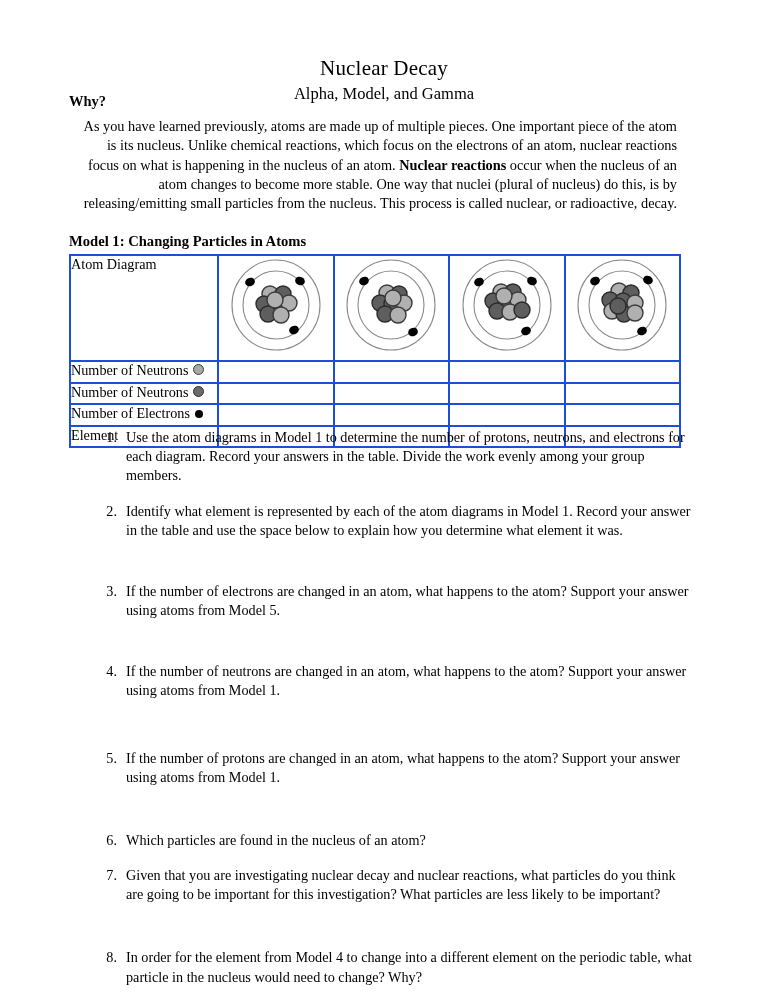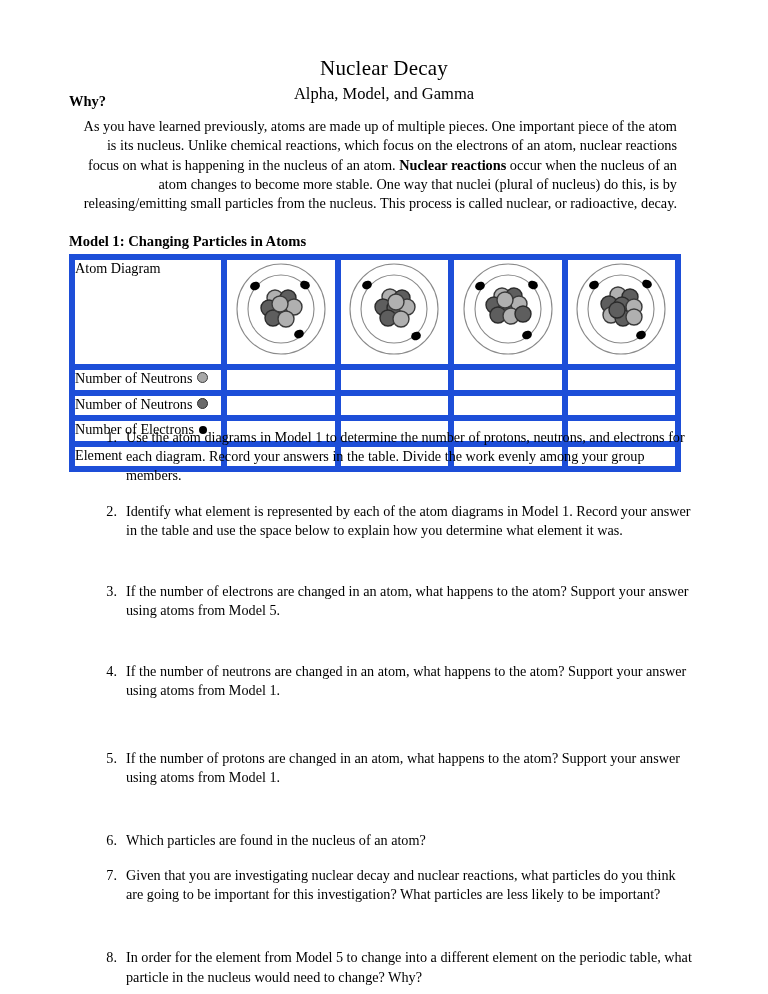--- a/index.html
+++ b/index.html
@@ -73,21 +73,21 @@
     line-height: 1.3;
   }
 
   
   table.model-table {
     border-collapse: collapse;
     width: 612px;
     table-layout: fixed;
   }
   table.model-table td {
-    border: 6px solid #1d4ed8;
+    border: 2px solid #1d4ed8;
     padding: 0;
     vertical-align: top;
     font-size: 14.2px;
     line-height: 1.25;
   }
   td.lbl {
     width: 146px;
     padding: 2px 4px 3px 4px;
     white-space: nowrap;
     position: relative;
@@ -356,18 +356,18 @@
       <span class="q-text">Which particles are found in the nucleus of an atom?</span>
     </div>
 
     <div class="q" style="margin-top:16px">
       <span class="q-num">7.</span>
       <span class="q-text">Given that you are investigating nuclear decay and nuclear reactions, what particles do you think are going to be important for this investigation?  What particles are less likely to be important?</span>
     </div>
 
     <div class="q" style="margin-top:44px">
       <span class="q-num">8.</span>
-      <span class="q-text">In order for the element from Model 5 to change into a different element on the periodic table, what particle in the nucleus would need to change? Why?</span>
+      <span class="q-text">In order for the element from Model 4 to change into a different element on the periodic table, what particle in the nucleus would need to change? Why?</span>
     </div>
 
   </div>
 
 </div>
 
 </body></html>

